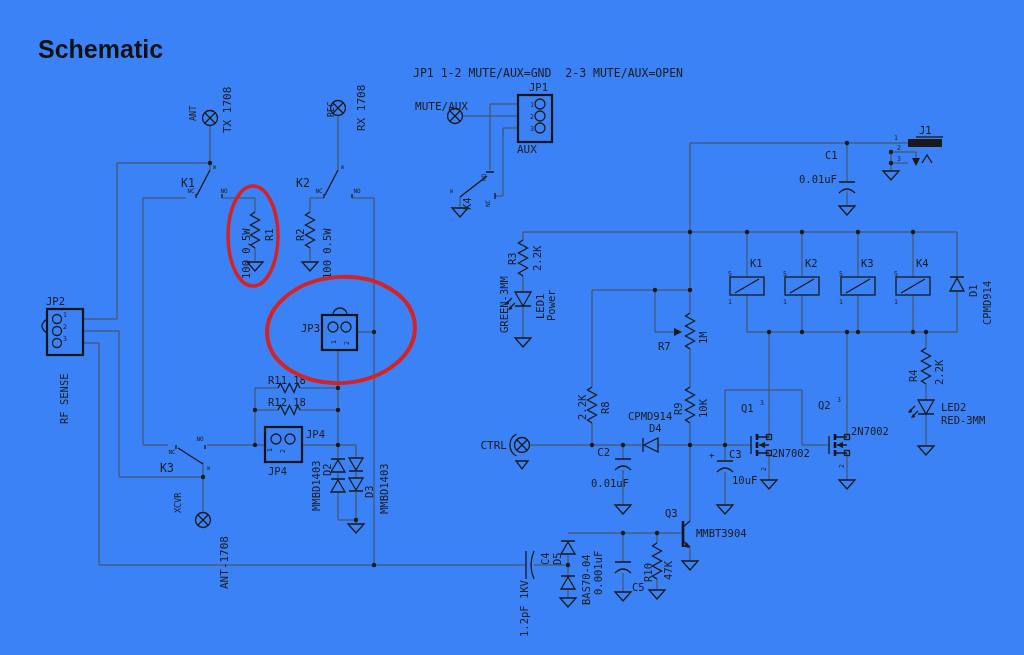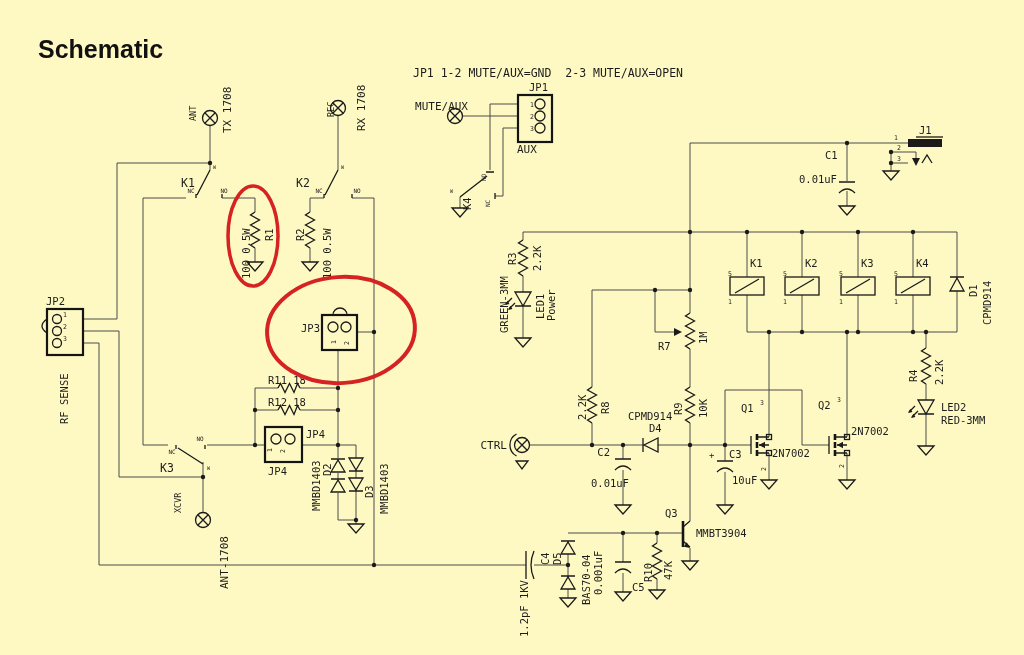--- a/index.html
+++ b/index.html
@@ -1,16 +1,16 @@
 <!DOCTYPE html>
 <html><head>
 <meta charset="utf-8">
 <style>
   html,body{margin:0;padding:0;background:#ffffff;}
-  .page{position:relative;width:1024px;height:655px;background:#fef9c3;overflow:hidden;}
+  .page{position:relative;width:1024px;height:655px;background:#3b82f6;overflow:hidden;}
   svg text{font-family:"DejaVu Sans Mono",monospace;fill:#1c1c1c;}
   .title{font-family:"Liberation Sans",sans-serif;font-weight:bold;font-size:25px;fill:#111;}
   .note{font-size:11.5px;white-space:pre;}
   .tc{font-size:10.5px;}
   .tp{font-size:11px;}
   .t85{font-size:8.5px;}
   .t9{font-size:9px;}
   .ts{font-size:6.5px;}
   .tn{font-size:6px;}
   .tw{font-size:5px;}

